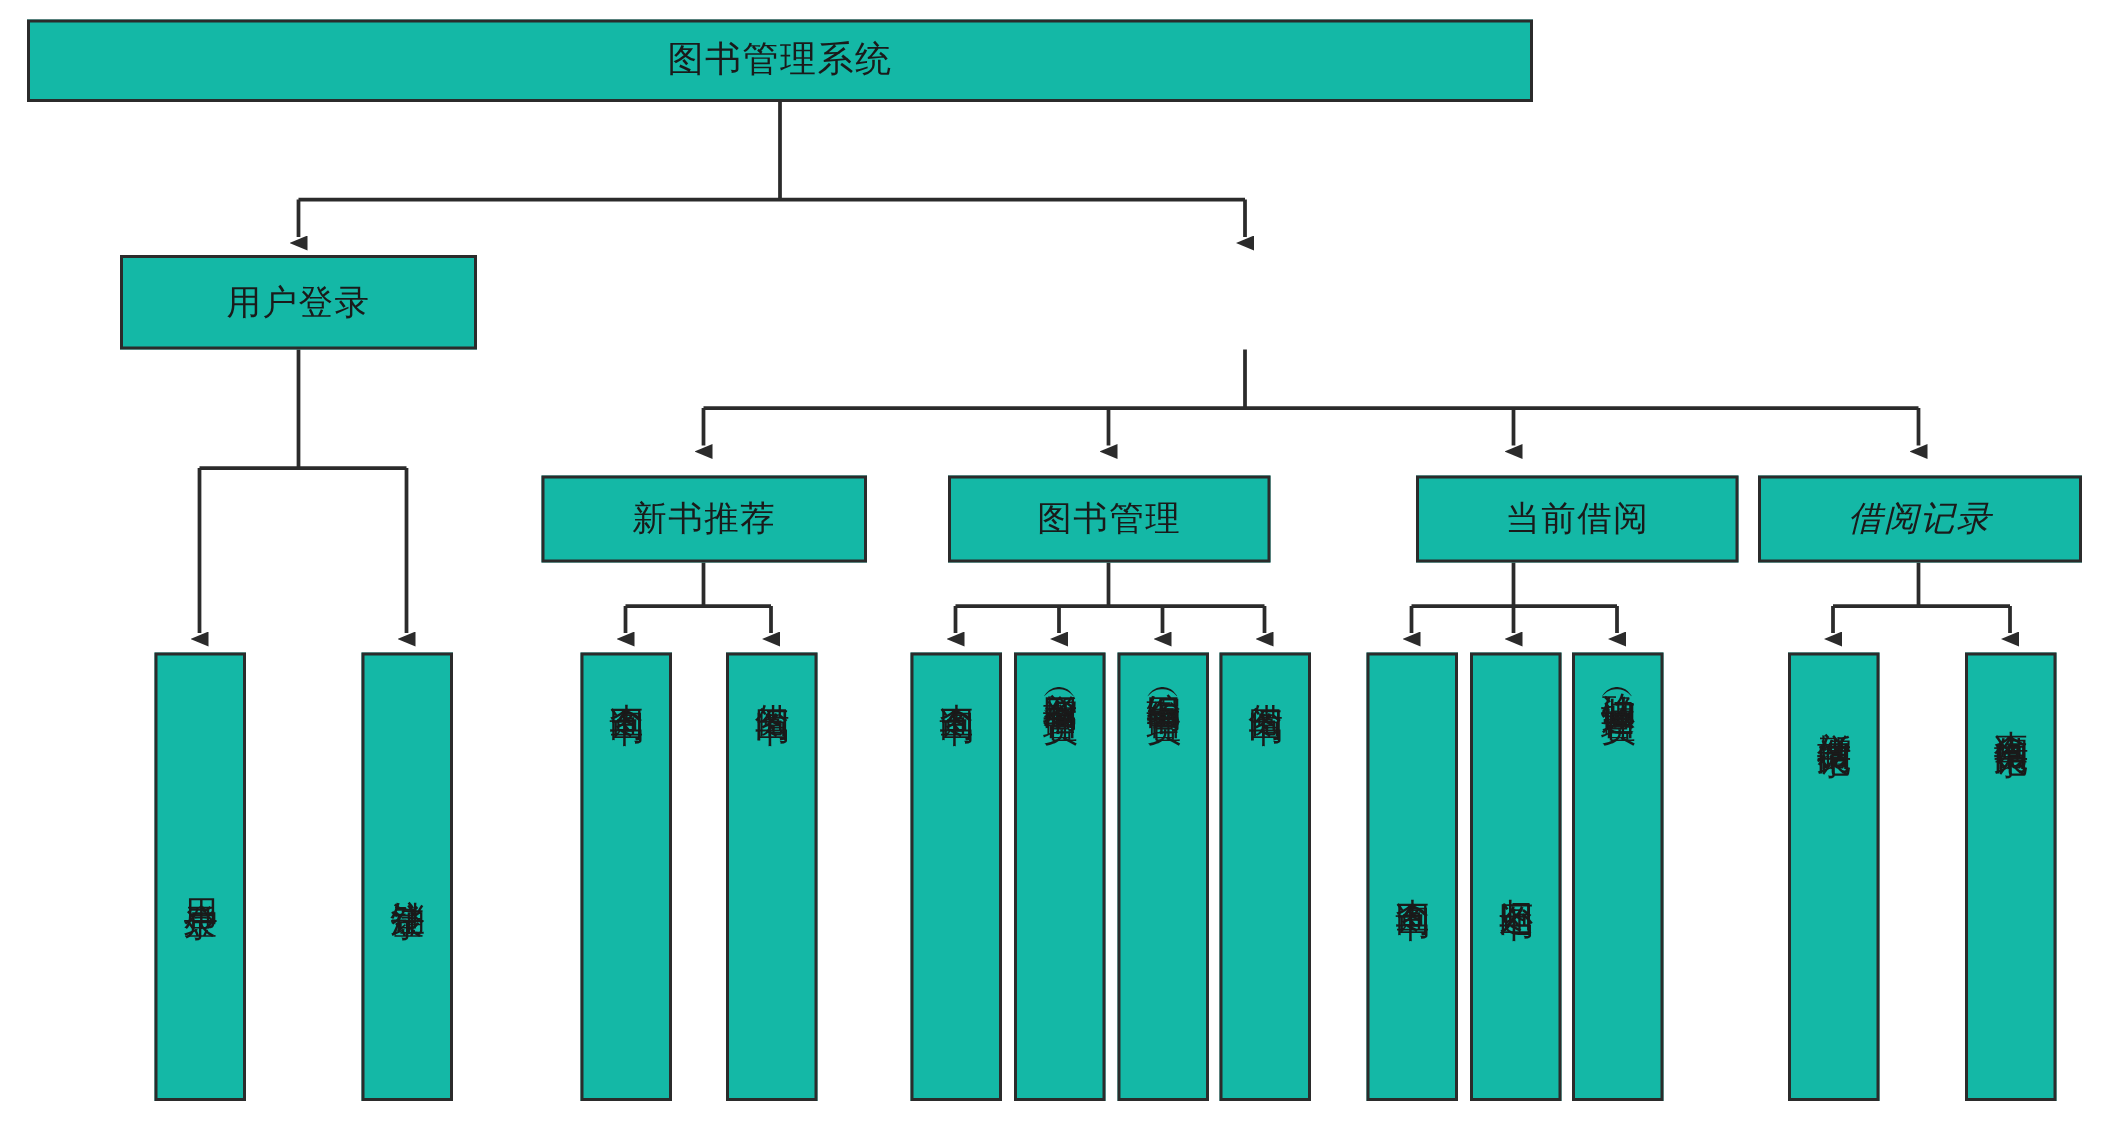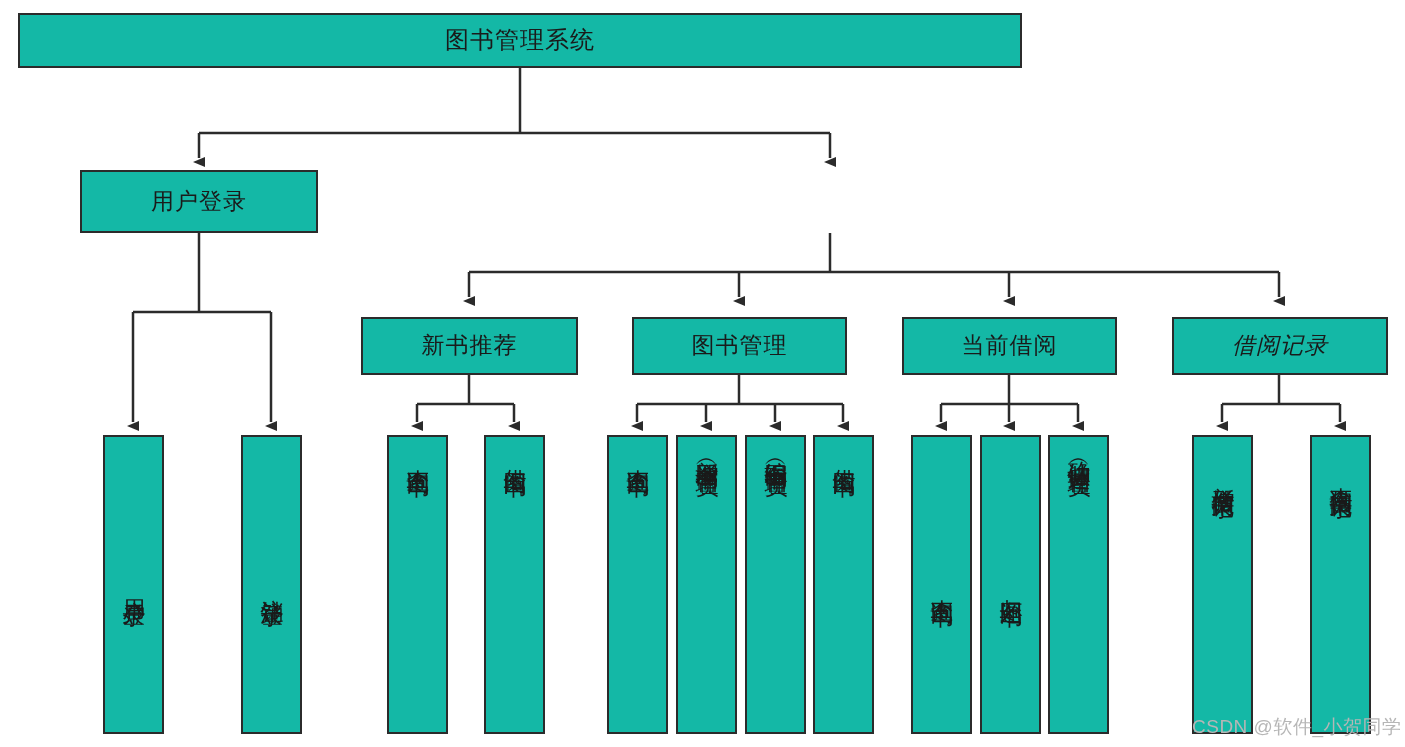--- a/index.html
+++ b/index.html
@@ -136,21 +136,21 @@
 
 
   <div class="node horiz" style="left:361px; top:317px; width:217px; height:58px;">
     <span>新书推荐</span>
   </div>
 
   <div class="node horiz" style="left:632px; top:317px; width:215px; height:58px;">
     <span>图书管理</span>
   </div>
 
-  <div class="node horiz" style="left:902px; top:317px; width:215px; height:58px;">
+  <div class="node horiz" style="left:944px; top:317px; width:215px; height:58px;">
     <span>当前借阅</span>
   </div>
 
   <div class="node horiz" style="left:1172px; top:317px; width:216px; height:58px;font-style:italic;">
     <span>借阅记录</span>
   </div>
 
   <div class="node leaf center" style="left:103px; top:435px; width:61px; height:299px;">
     <span class="vtext">用户登录</span>
   </div>
@@ -196,17 +196,14 @@
   </div>
 
   <div class="node leaf" style="left:1192px; top:435px; width:61px; height:299px; padding-top:32px;">
     <span class="vtext">新增借阅记录</span>
   </div>
 
   <div class="node leaf" style="left:1310px; top:435px; width:61px; height:299px; padding-top:32px;">
     <span class="vtext">查询借阅记录</span>
   </div>
 
-  <div class="watermark" style="left:1192px; top:714px;">
-    <span>CSDN @软件_小贺同学</span>
-  </div>
 
 </div>
 
 </body></html>

